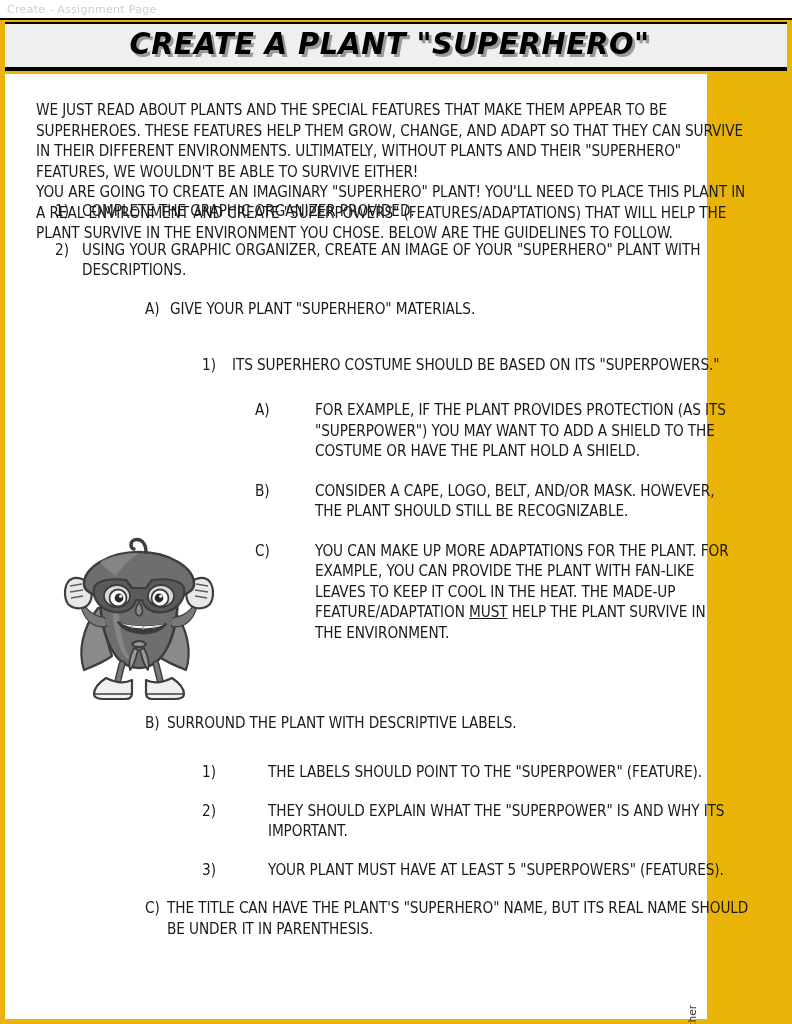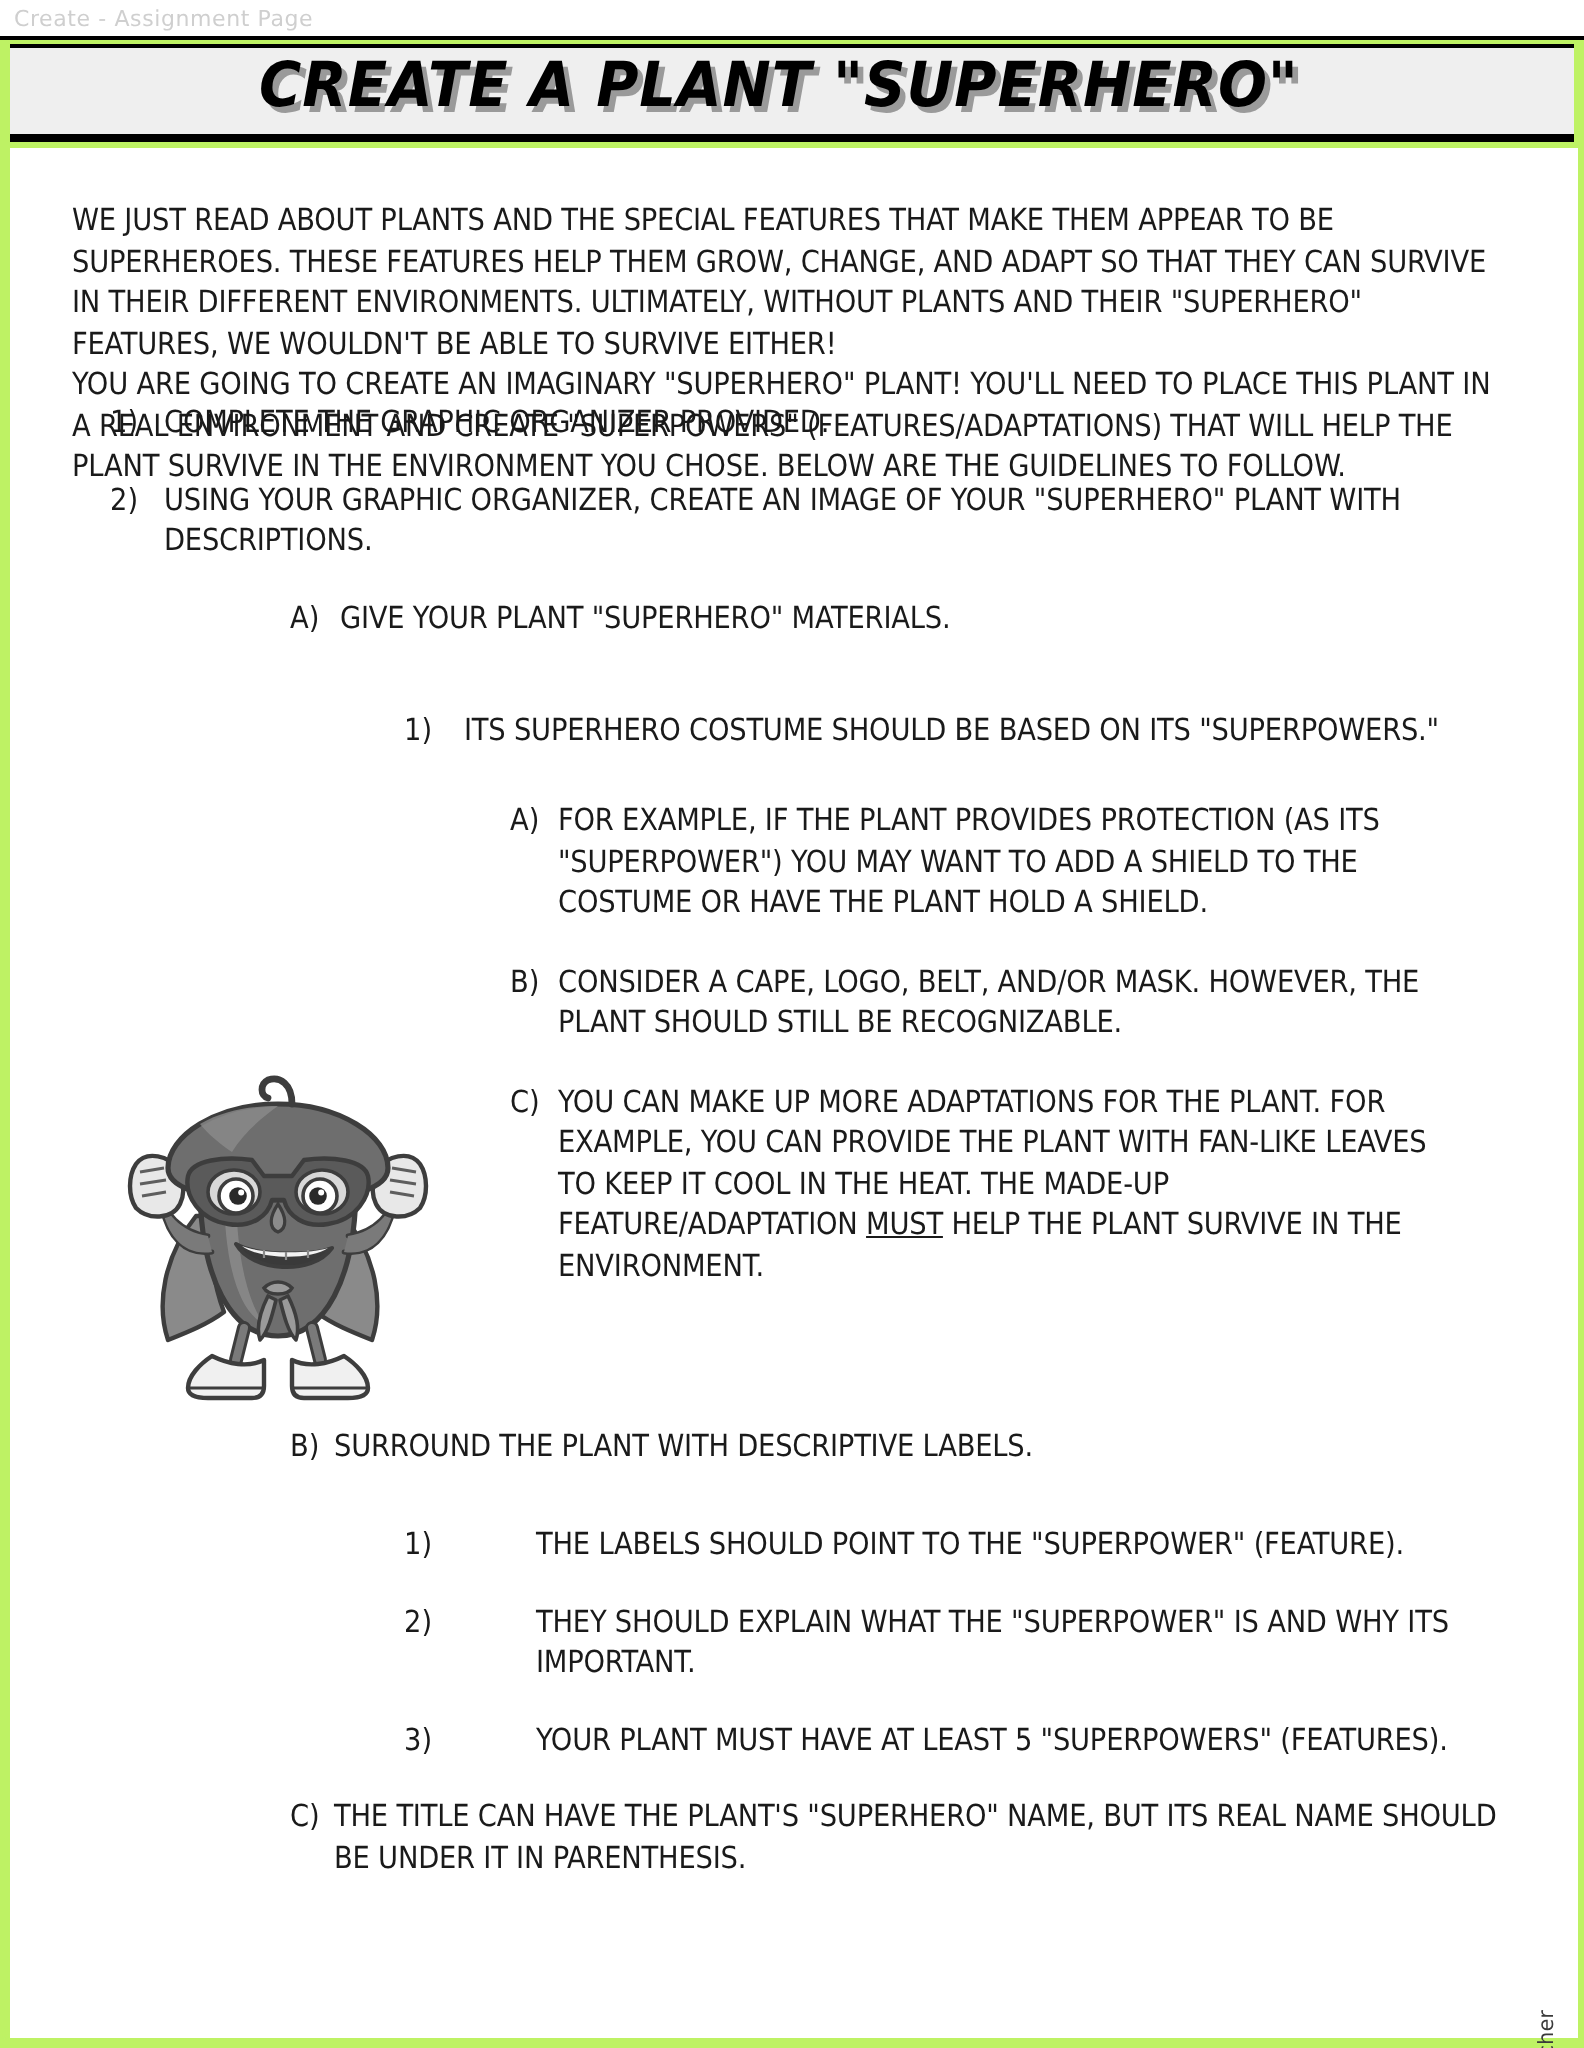--- a/index.html
+++ b/index.html
@@ -8,21 +8,21 @@
     width: 792px;
     height: 1024px;
     background: #ffffff;
     font-family: "Liberation Sans", sans-serif;
   }
 
   #page {
     position: relative;
     width: 792px;
     height: 1024px;
-    background: #bef264;
+    background: #eab308;
     overflow: hidden;
   }
 
   
   #tab-strip {
     position: absolute;
     left: 0; top: 0;
     width: 792px; height: 20px;
     background: #ffffff;
     border-bottom: 2px solid #000;
@@ -61,21 +61,21 @@
     text-shadow: 3px 3px 0 #9a9a9a;
     white-space: nowrap;
     transform: scaleX(0.93);
     transform-origin: center;
   }
 
   
   #sheet {
     position: absolute;
     left: 5px; top: 74px;
-    width: 784px; height: 945px;
+    width: 702px; height: 945px;
     background: #ffffff;
   }
 
   
   .para, .li-text {
     font-family: "DejaVu Sans Condensed", "Liberation Sans Narrow",
                  "Liberation Sans", sans-serif;
     font-size: 15.2px;
     line-height: 20.5px;
     color: #1a1a1a;
@@ -111,21 +111,21 @@
 
   
   .lvl2 { margin-top: 20px; margin-left: 90px; }
   .lvl2 > li.item { margin-bottom: 16px; }
   .lvl2 > li.item > .marker { width: 25px; }
 
   
   .lvl4 { margin-top: 18px; margin-left: 53px; }
   .lvl4 > li.item { margin-bottom: 19px; }
   .lvl4 > li.item > .marker { width: 24px; }
-  .lvl4 .li-text { width: 430px; }
+  .lvl4 .li-text { width: 430px; margin-left: 36px; }
 
   
   #lvl2b { position: absolute; left: 140px; top: 639px; width: 620px; }
   #lvl2b > li.item { margin-bottom: 14px; }
   #lvl2b > li.item > .marker { width: 22px; }
 
   #lvl2c { position: absolute; left: 140px; top: 824px; width: 620px; }
   #lvl2c > li.item > .marker { width: 22px; }
   #lvl2c .li-text { width: 555px; }
 

